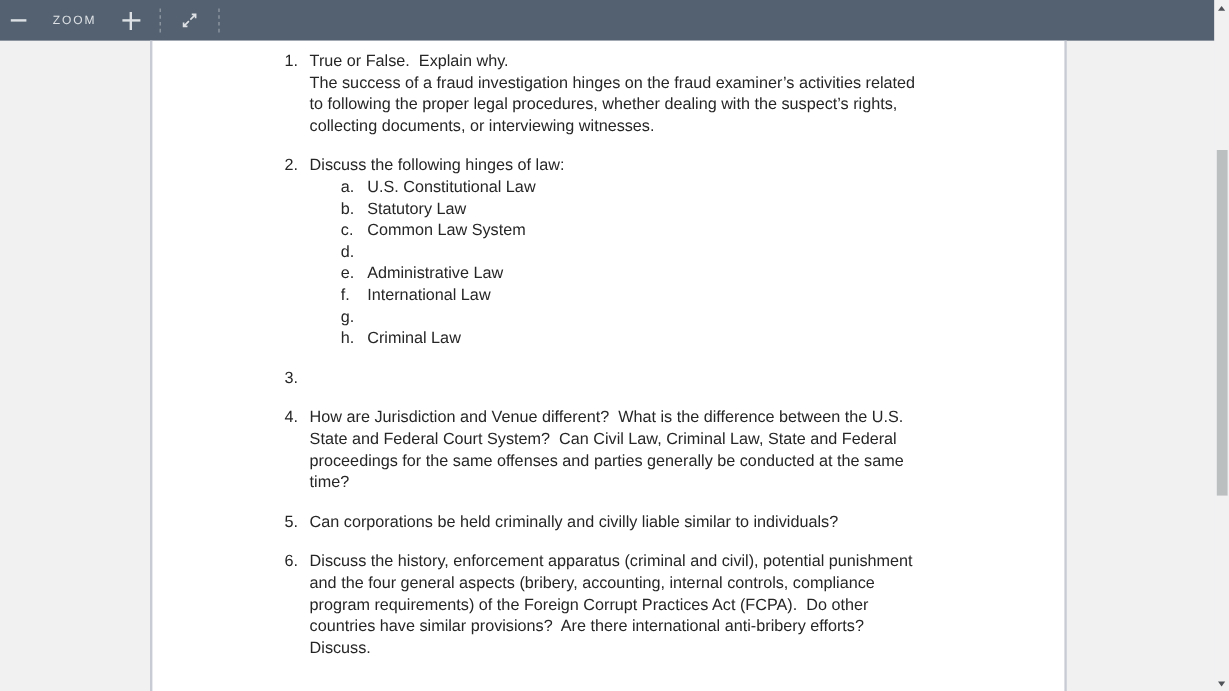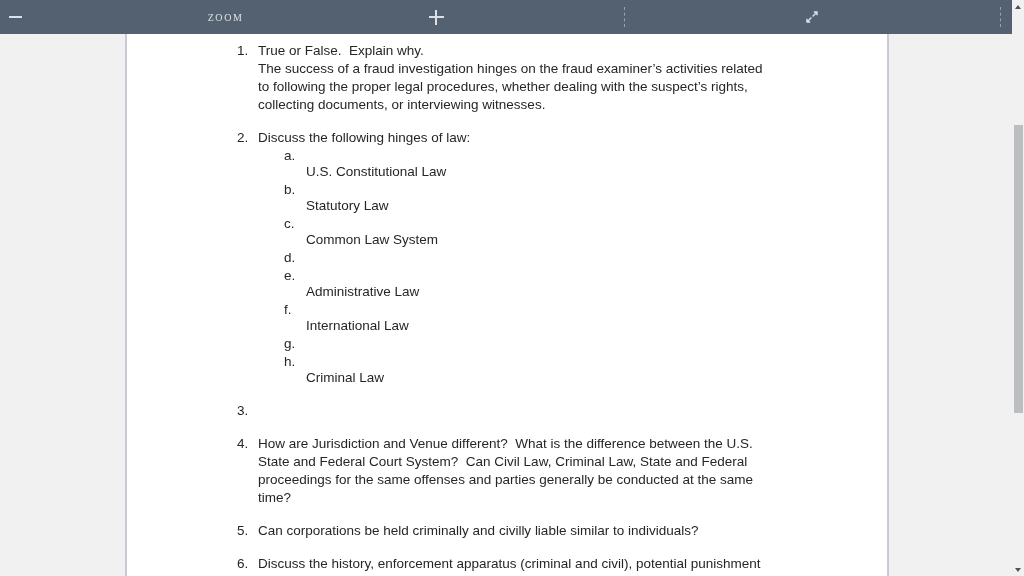--- a/index.html
+++ b/index.html
@@ -6,22 +6,22 @@
   body {
     width:1024px; height:576px; overflow:hidden; position:relative;
     background:#f1f1f2;
     font-family:"Liberation Sans", sans-serif;
   }
 
   
   .toolbar {
     position:absolute; left:0; top:0; width:1012px; height:34px;
     background:#546170;
-    display:flex; align-items:center; justify-content:space-between;
-    box-sizing:border-box; padding-right:2px;font-family:Liberation Serif, serif;
+    display:flex; align-items:center; justify-content:flex-start;
+    box-sizing:border-box; padding-right:2px;
   }
   .tb-btn {
     width:30px; height:34px; display:flex; align-items:center; justify-content:center;
     cursor:pointer; flex:none;
   }
   .minus-bar { width:13px; height:2px; background:#dde1e5; }
   .plus { position:relative; width:15px; height:15px; }
   .plus::before { content:""; position:absolute; left:0; top:6.5px; width:15px; height:2px; background:#dde1e5; }
   .plus::after  { content:""; position:absolute; left:6.5px; top:0; width:2px; height:15px; background:#dde1e5; }
   .zoom-label {
@@ -48,21 +48,21 @@
   }
   .question {
     display:flex; margin:0 0 15px 0;
     color:#262626; font-size:13.5px; line-height:18px;
   }
   .qnum { width:21px; flex:none; }
   .qbody { width:552px; }
   .qtext { white-space:pre-wrap; }
   .subitem { display:flex; margin-left:26px; }
   .sub-letter { width:22px; flex:none; }
-  .sub-text { white-space:pre-wrap;margin-top:16px; }
+  .sub-text { white-space:pre-wrap; }
 
   
   .scrollbar {
     position:absolute; right:0; top:0; width:12px; height:576px;
     background:#f1f1f2;
   }
   .sb-btn {
     position:absolute; left:0; width:12px; height:13px;
     display:flex; align-items:center; justify-content:center; cursor:pointer;
   }

